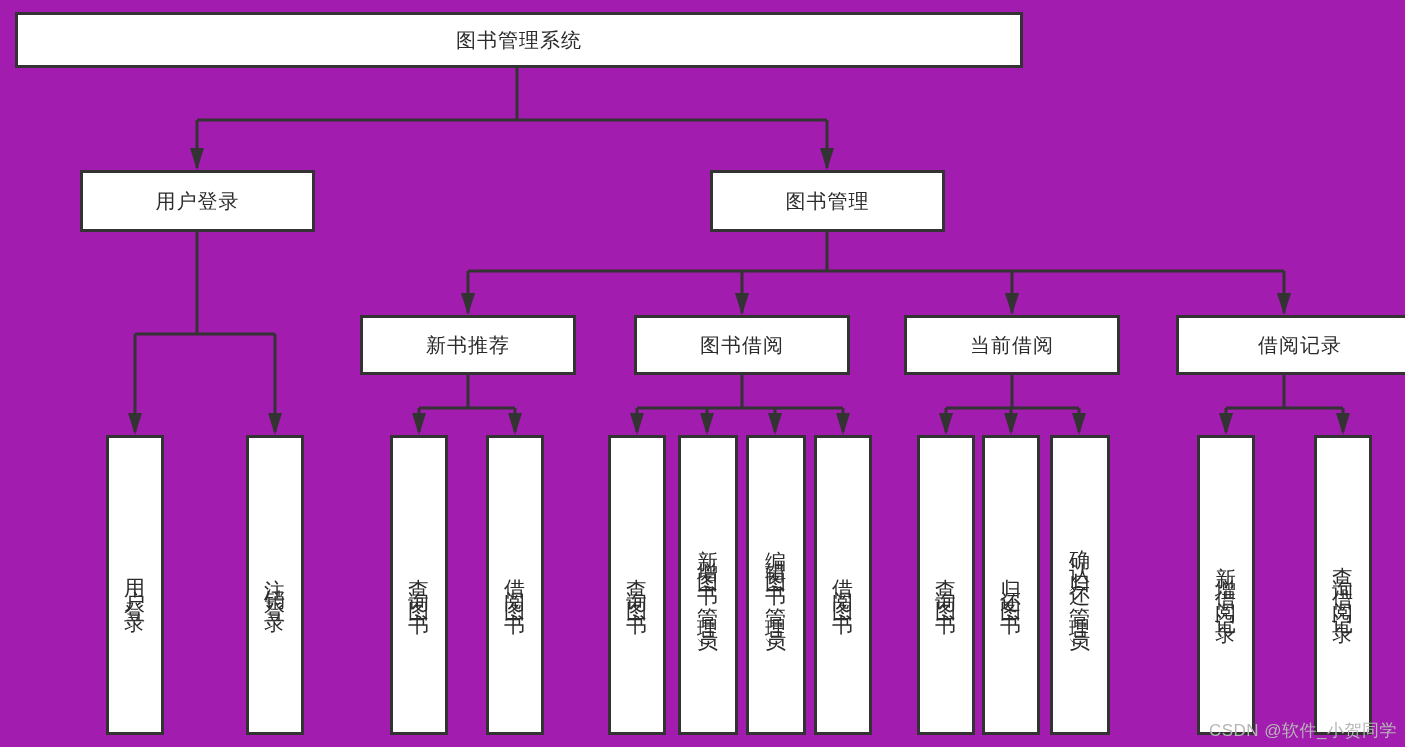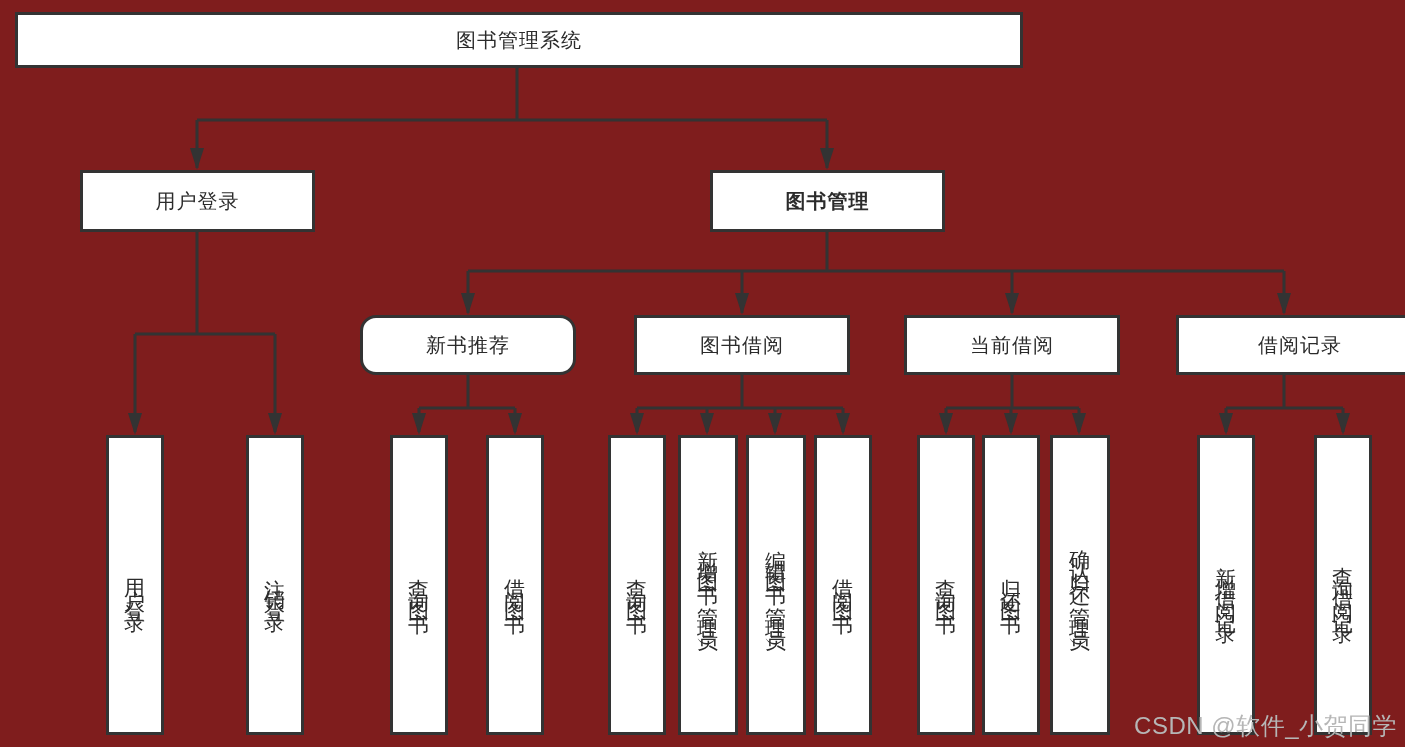--- a/index.html
+++ b/index.html
@@ -1,20 +1,20 @@
 <!DOCTYPE html>
 <html><head>
 <meta charset="utf-8">
 <style>
   html,body{margin:0;padding:0;background:#ffffff;}
   body{font-family:"Liberation Sans","DejaVu Sans",sans-serif;}
   .stage{
     position:relative;
     width:1405px;height:747px;
-    background:#7f1d1d;
+    background:#a21caf;
     overflow:hidden;
   }
   .wires{position:absolute;left:0;top:0;width:1405px;height:747px;}
   .wires path{stroke:#333333;stroke-width:3;fill:none;}
   .wires polygon{fill:#333333;stroke:none;}
   .box{
     position:absolute;
     box-sizing:border-box;
     background:#ffffff;
     border:3px solid #333333;
@@ -31,21 +31,21 @@
     writing-mode:vertical-rl;
     text-orientation:mixed;
     letter-spacing:0.55em;
     font-size:21px;
     line-height:1;
   }
   .watermark{
     position:absolute;
     right:8px;
     bottom:5px;
-    font-size:24px;
+    font-size:17px;
     color:#b6b6b6;
     letter-spacing:0.5px;
     z-index:3;
     white-space:nowrap;
   }
 </style>
 </head>
 <body>
 
 <div class="stage">
@@ -100,25 +100,25 @@
     </g>
   </svg>
 
   <div class="box" style="left:15px;top:12px;width:1008px;height:56px;">
     <span>图书管理系统</span>
   </div>
 
   <div class="box" style="left:80px;top:170px;width:235px;height:62px;">
     <span>用户登录</span>
   </div>
-  <div class="box" style="left:710px;top:170px;width:235px;height:62px;font-weight:bold;">
+  <div class="box" style="left:710px;top:170px;width:235px;height:62px;">
     <span>图书管理</span>
   </div>
 
-  <div class="box" style="left:360px;top:315px;width:216px;height:60px;border-radius:16px;">
+  <div class="box" style="left:360px;top:315px;width:216px;height:60px;">
     <span>新书推荐</span>
   </div>
   <div class="box" style="left:634px;top:315px;width:216px;height:60px;justify-content:center;">
     <span>图书借阅</span>
   </div>
   <div class="box" style="left:904px;top:315px;width:216px;height:60px;align-items:center;">
     <span>当前借阅</span>
   </div>
   <div class="box" style="left:1176px;top:315px;width:248px;height:60px;">
     <span>借阅记录</span>

